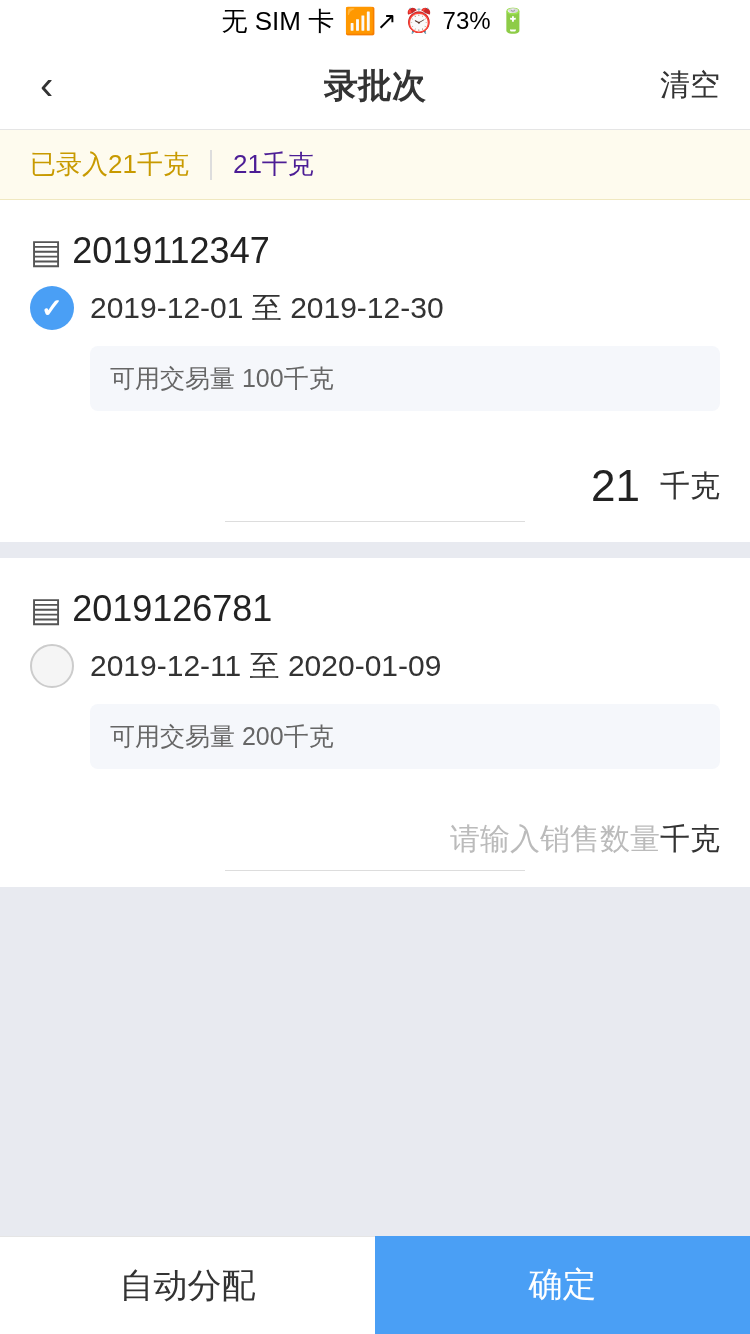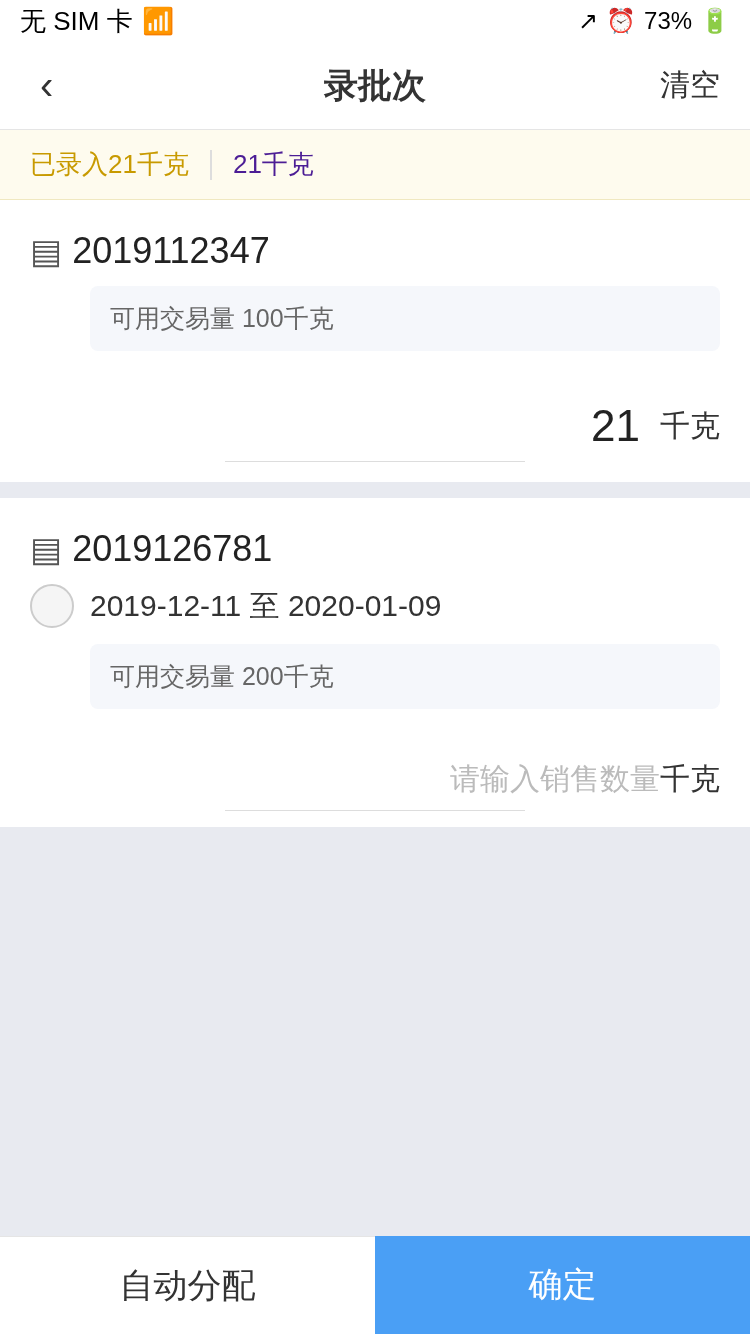--- a/index.html
+++ b/index.html
@@ -12,21 +12,21 @@
       position: relative;
     }
 
     
     .status-bar {
       width: 750px;
       height: 42px;
       background: #fff;
       display: flex;
       align-items: center;
-      justify-content: space-between;
+      justify-content: center;
       padding: 0 20px;
       font-size: 26px;
     }
     .status-left {
       display: flex;
       align-items: center;
       gap: 10px;
       font-size: 26px;
       color: #000;
     }
@@ -310,20 +310,24 @@
   <div class="info-banner">
     <span class="info-recorded">已录入21千克</span>
     <div class="info-divider"></div>
     <span class="info-amount">21千克</span>
   </div>
 
   <div class="card">
     <div class="card-header">
       <span class="batch-icon">▤</span>
       <span class="batch-id">2019112347</span>
+    </div>
+    <div class="card-row">
+      <div class="radio-circle selected"></div>
+      <span class="date-range">2019-12-01 至 2019-12-30</span>
     </div>
     <div class="available-box">可用交易量 100千克</div>
   </div>
 
   <div class="qty-row">
     <span class="qty-value">21</span>
     <span class="qty-unit">千克</span>
   </div>
   <div class="qty-divider-container">
     <div class="qty-divider"></div>

